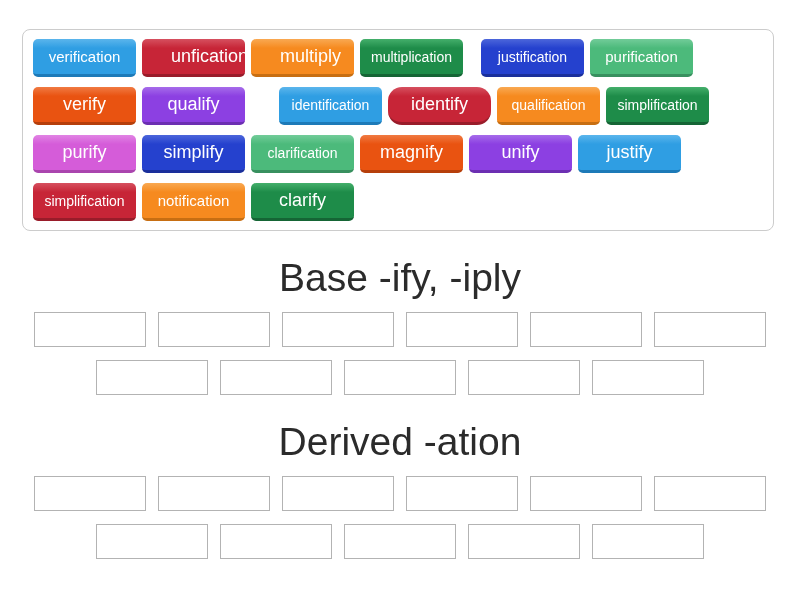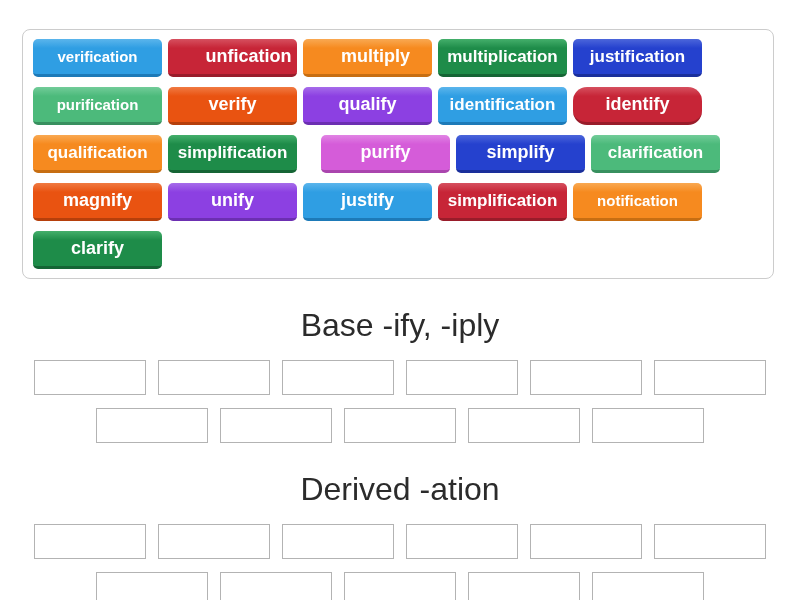--- a/index.html
+++ b/index.html
@@ -21,42 +21,42 @@
     border-radius: 8px;
     background: #ffffff;
     padding: 9px 10px;
     display: flex;
     flex-wrap: wrap;
     gap: 10px 6px;
     align-content: flex-start;
   }
   .tile {
     box-sizing: border-box;
-    width: 129px;
+    width: 103px;
     height: 38px;
     border-radius: 5px;
     border-bottom: 3px solid #000;
     color: #ffffff;
-    font-weight: bold;
+    font-weight: normal;
     font-size: 18px;
     display: flex;
     align-items: center;
     justify-content: center;
     white-space: nowrap;
     cursor: grab;
     user-select: none;
   }
   .tile.md { font-size: 15px; }
-  .tile.sm { font-size: 17px; }
+  .tile.sm { font-size: 14px; }
 
   
   .group-title {
     margin: 30px 0 18px 0;
     text-align: center;
-    font-size: 32px;
+    font-size: 39px;
     line-height: 33px;
     font-weight: 400;
     color: #2b2b2b;
   }
   .rows {
     display: flex;
     flex-direction: column;
     gap: 13px;
   }
   .slot-row {
@@ -73,29 +73,29 @@
   }
 </style>
 </head>
 <body>
 
 <div class="bank" id="bank">
     <div class="tile md" style="background: linear-gradient(rgb(91, 181, 236) 0%, rgb(47, 158, 227) 26%); border-bottom-color: rgb(29, 122, 184);">verification</div>
     <div class="tile" style="background: linear-gradient(rgb(214, 80, 95) 0%, rgb(199, 37, 55) 26%); border-bottom-color: rgb(153, 28, 42); padding-left: 32px;">unfication</div>
     <div class="tile" style="background: linear-gradient(rgb(249, 169, 82) 0%, rgb(246, 138, 31) 26%); border-bottom-color: rgb(199, 110, 18); padding-left: 16px;">multiply</div>
     <div class="tile sm" style="background: linear-gradient(rgb(68, 175, 107) 0%, rgb(30, 140, 73) 26%); border-bottom-color: rgb(21, 101, 53);">multiplication</div>
-    <div class="tile sm" style="background: linear-gradient(rgb(76, 102, 219) 0%, rgb(37, 65, 206) 26%); border-bottom-color: rgb(26, 47, 155);">justification</div>
+    <div class="tile sm" style="background: linear-gradient(rgb(76, 102, 219) 0%, rgb(37, 65, 206) 26%); border-bottom-color: rgb(26, 47, 155); margin-left: 12px;">justification</div>
     <div class="tile md" style="background: linear-gradient(rgb(114, 204, 153) 0%, rgb(76, 186, 123) 26%); border-bottom-color: rgb(56, 144, 95);">purification</div>
     <div class="tile" style="background: linear-gradient(rgb(240, 122, 66) 0%, rgb(233, 83, 17) 26%); border-bottom-color: rgb(182, 63, 11);">verify</div>
     <div class="tile" style="background: linear-gradient(rgb(166, 108, 234) 0%, rgb(140, 64, 226) 26%); border-bottom-color: rgb(108, 47, 178);">qualify</div>
-    <div class="tile sm" style="background: linear-gradient(rgb(91, 181, 236) 0%, rgb(47, 158, 227) 26%); border-bottom-color: rgb(29, 122, 184);">identification</div>
+    <div class="tile sm" style="background: linear-gradient(rgb(91, 181, 236) 0%, rgb(47, 158, 227) 26%); border-bottom-color: rgb(29, 122, 184); margin-left: 28px;">identification</div>
     <div class="tile" style="background: linear-gradient(rgb(214, 80, 95) 0%, rgb(199, 37, 55) 26%); border-bottom-color: rgb(153, 28, 42); border-radius: 14px;">identify</div>
     <div class="tile sm" style="background: linear-gradient(rgb(249, 169, 82) 0%, rgb(246, 138, 31) 26%); border-bottom-color: rgb(199, 110, 18);">qualification</div>
     <div class="tile sm" style="background: linear-gradient(rgb(68, 175, 107) 0%, rgb(30, 140, 73) 26%); border-bottom-color: rgb(21, 101, 53);">simplification</div>
-    <div class="tile" style="background: linear-gradient(rgb(225, 132, 228) 0%, rgb(213, 92, 217) 26%); border-bottom-color: rgb(170, 69, 174); margin-left: 18px;">purify</div>
+    <div class="tile" style="background: linear-gradient(rgb(225, 132, 228) 0%, rgb(213, 92, 217) 26%); border-bottom-color: rgb(170, 69, 174);">purify</div>
     <div class="tile" style="background: linear-gradient(rgb(76, 102, 219) 0%, rgb(37, 65, 206) 26%); border-bottom-color: rgb(26, 47, 155);">simplify</div>
     <div class="tile sm" style="background: linear-gradient(rgb(114, 204, 153) 0%, rgb(76, 186, 123) 26%); border-bottom-color: rgb(56, 144, 95);">clarification</div>
     <div class="tile" style="background: linear-gradient(rgb(240, 122, 66) 0%, rgb(233, 83, 17) 26%); border-bottom-color: rgb(182, 63, 11);">magnify</div>
     <div class="tile" style="background: linear-gradient(rgb(166, 108, 234) 0%, rgb(140, 64, 226) 26%); border-bottom-color: rgb(108, 47, 178);">unify</div>
     <div class="tile" style="background: linear-gradient(rgb(91, 181, 236) 0%, rgb(47, 158, 227) 26%); border-bottom-color: rgb(29, 122, 184);">justify</div>
     <div class="tile sm" style="background: linear-gradient(rgb(214, 80, 95) 0%, rgb(199, 37, 55) 26%); border-bottom-color: rgb(153, 28, 42);">simplification</div>
     <div class="tile md" style="background: linear-gradient(rgb(249, 169, 82) 0%, rgb(246, 138, 31) 26%); border-bottom-color: rgb(199, 110, 18);">notification</div>
     <div class="tile" style="background: linear-gradient(rgb(68, 175, 107) 0%, rgb(30, 140, 73) 26%); border-bottom-color: rgb(21, 101, 53);">clarify</div>
   </div>
 

